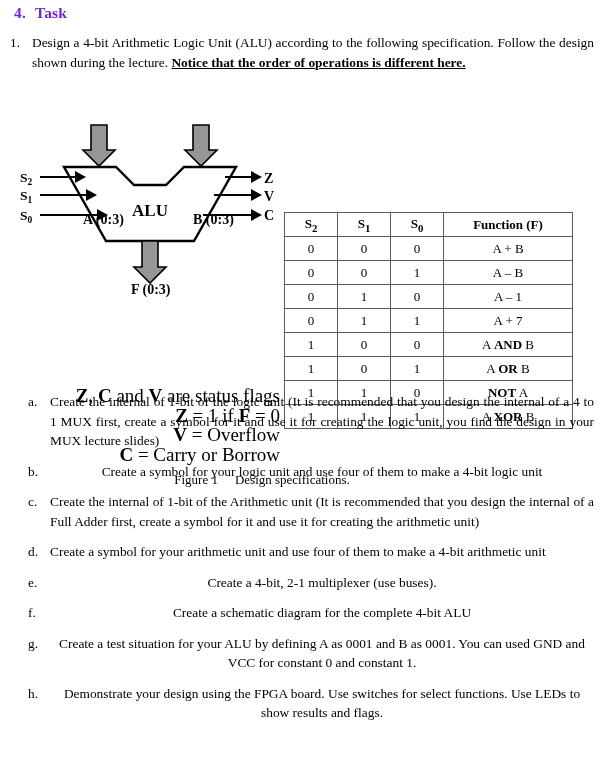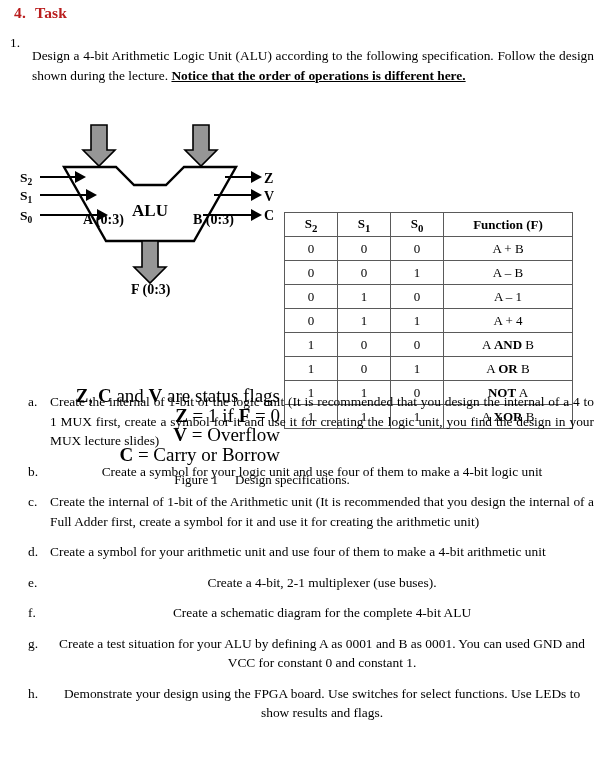--- a/index.html
+++ b/index.html
@@ -16,21 +16,21 @@
     overflow: hidden;
   }
 
   
   .task-heading {
     position: absolute;
     left: 14px;
     top: 4px;
     font-size: 15.5px;
     font-weight: bold;
-    color: #b91c1c;
+    color: #6d28d9;
     letter-spacing: 0.2px;
   }
   .task-heading .num { margin-right: 9px; }
 
   
   .item1 {
     position: absolute;
     left: 10px;
     top: 33px;
     width: 584px;
@@ -39,21 +39,20 @@
   }
   .item1 .marker {
     position: absolute;
     left: 0px;
     top: 0px;
     width: 22px;
   }
   .item1 .body {
     margin-left: 22px;
     text-align: justify;
-    margin-top: 13px;
   }
   .u-bold-underline {
     font-weight: bold;
     text-decoration: underline;
   }
 
   
   .figure-area {
     position: absolute;
     left: 0px;
@@ -254,21 +253,21 @@
       <tr>
         <td>0</td>
         <td>1</td>
         <td>0</td>
         <td class="fn"><span>A – 1</span><b></b><span></span></td>
       </tr>
       <tr>
         <td>0</td>
         <td>1</td>
         <td>1</td>
-        <td class="fn"><span>A + 4</span><b></b><span></span></td>
+        <td class="fn"><span>A + 7</span><b></b><span></span></td>
       </tr>
       <tr>
         <td>1</td>
         <td>0</td>
         <td>0</td>
         <td class="fn"><span>A </span><b>AND</b><span> B</span></td>
       </tr>
       <tr>
         <td>1</td>
         <td>0</td>

